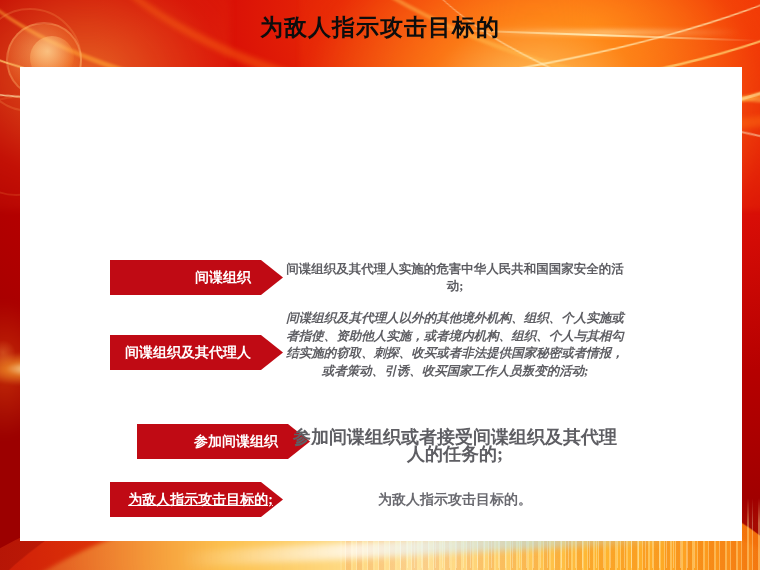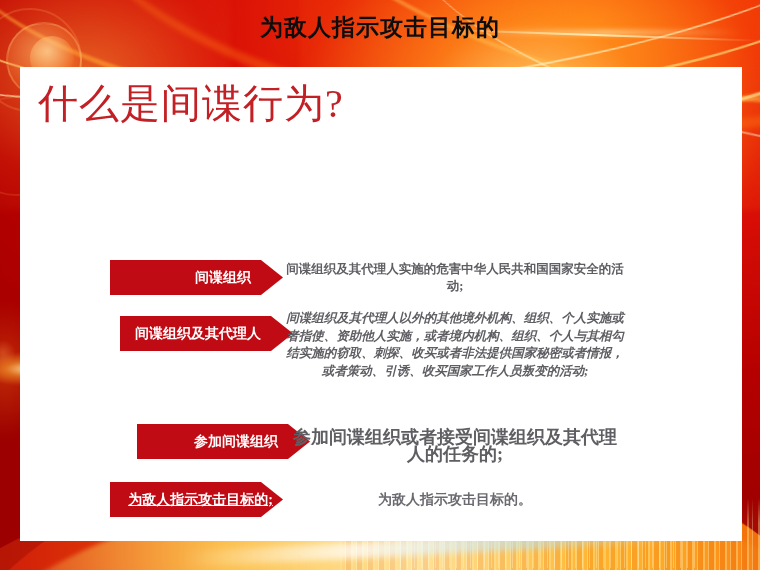--- a/index.html
+++ b/index.html
@@ -98,21 +98,21 @@
      clip-path:polygon(0 0, calc(100% - 22px) 0, 100% 50%, calc(100% - 22px) 100%, 0 100%);}
   .arrow-label{color:#fff;font-weight:700;font-size:14px;line-height:18px;white-space:nowrap;
      font-family:"Liberation Serif","DejaVu Serif",serif;width:100%;}
   .al-right{text-align:right;padding-right:32px;}
   .al-left{text-align:center;padding-left:8px;text-decoration:underline;}
   .desc{position:absolute;left:265px;width:340px;color:#5e5e63;font-weight:700;
      font-family:"Liberation Serif","DejaVu Serif",serif;text-align:center;}
 
   #r0 .arrow{width:173px;top:193px;}
   #r0 .desc{top:194px;font-size:12.5px;line-height:17px;}
-  #r1 .arrow{width:173px;top:249px;margin-left:10px;}
+  #r1 .arrow{width:173px;top:268px;}
   #r1 .desc{top:243px;font-size:12.5px;line-height:17.5px;font-style:italic;}
   #r2 .arrow{width:173px;top:357px;margin-left:27px;}
   #r2 .desc{top:362px;font-size:18px;line-height:17px;}
   #r3 .arrow{width:173px;top:415px;}
   #r3 .desc{top:423px;font-size:14px;line-height:19px;color:#6a6a70;}
 </style>
 </head>
 <body>
 
 <div class="slide">
@@ -144,21 +144,20 @@
       <div class="skyline"></div>
       <div class="skyline2"></div>
       <div class="shine"></div>
     </div>
   </div>
 
   <div class="slide-title">为敌人指示攻击目标的</div>
 
   <div class="panel">
 
-    <div class="heading">什么是间谍行为?</div>
 
     <div class="rows">
 
       <div class="row" id="r0">
         <div class="arrow">
           <span class="arrow-label al-right">间谍组织</span>
         </div>
         <div class="desc">间谍组织及其代理人实施的危害中华人民共和国国家安全的活动;</div>
       </div>
 

